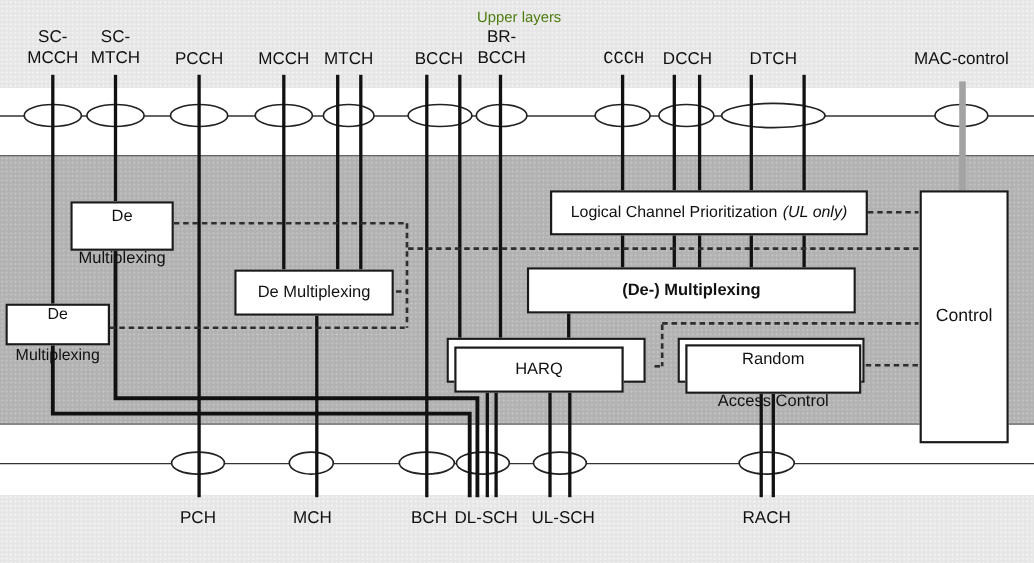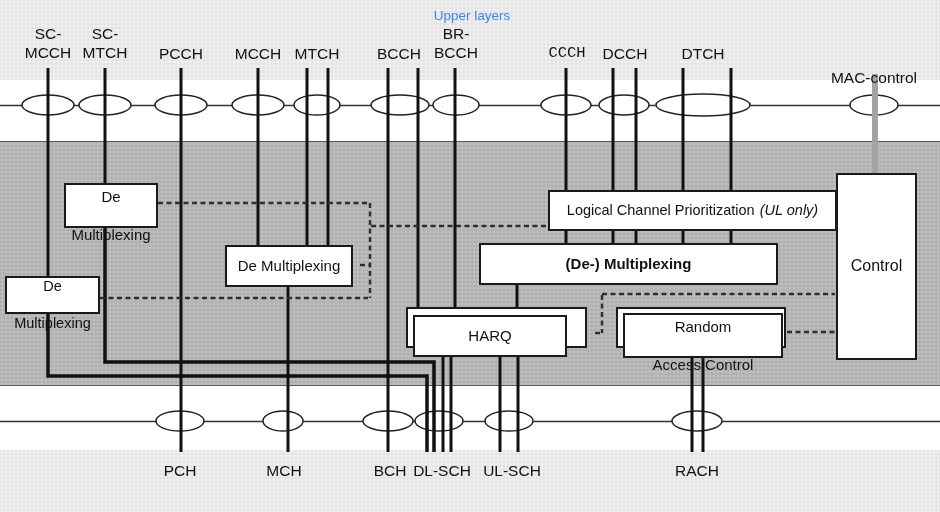--- a/index.html
+++ b/index.html
@@ -30,21 +30,21 @@
   .block .bl{display:block;margin-top:20px;}
   .block.back{z-index:2;}
   .it{font-style:italic;margin-left:5px;}
   .chlabel{
     position:absolute;z-index:4;width:120px;text-align:center;
     font-size:15.5px;line-height:19px;color:#111;white-space:nowrap;
   }
   .lln{display:block;}
   .layerlabel{
     position:absolute;z-index:4;width:140px;text-align:center;
-    font-size:13.5px;color:#3b82f6;
+    font-size:13.5px;color:#4d7c0f;
   }
   #blk-control{font-size:16px;}
   #blk-lcp{font-size:14.5px;}
 </style>
 </head>
 <body>
 
 <div id="stage">
 
   <div class="band band-light" style="top:0;height:80px;"></div>
@@ -130,25 +130,25 @@
     </div>
   </div>
 
   <div class="block" id="blk-demux-lower" style="left:5px;top:276px;width:95px;height:38px;font-size:14.5px;">
     <div class="bx-label">
       <span class="bl">De</span>
       <span class="bl">Multiplexing</span>
     </div>
   </div>
 
-  <div class="block" id="blk-demux-mch" style="left:225px;top:245px;width:128px;height:42px;text-align:center;">
+  <div class="block" id="blk-demux-mch" style="left:213px;top:245px;width:145px;height:42px;text-align:center;">
     <div class="bx-label">De Multiplexing</div>
   </div>
 
-  <div class="block" id="blk-lcp" style="left:500px;top:190px;width:289px;height:41px;margin-left:48px;">
+  <div class="block" id="blk-lcp" style="left:500px;top:173px;width:289px;height:41px;">
     <div class="bx-label">
       <span>Logical Channel Prioritization</span><span class="it">(UL only)</span>
     </div>
   </div>
 
   <div class="block" id="blk-demux-main" style="left:479px;top:243px;width:299px;height:42px;font-weight:bold;">
     <div class="bx-label">(De-) Multiplexing</div>
   </div>
 
   <div class="block back" style="left:406px;top:307px;width:181px;height:41px;"></div>
@@ -157,21 +157,21 @@
   </div>
 
   <div class="block back" style="left:616px;top:307px;width:170px;height:41px;"></div>
   <div class="block" id="blk-rac" style="left:623px;top:313px;width:160px;height:45px;">
     <div class="bx-label">
       <span class="bl">Random</span>
       <span class="bl">Access Control</span>
     </div>
   </div>
 
-  <div class="block" id="blk-control" style="left:836px;top:173px;width:81px;height:187px;">
+  <div class="block" id="blk-control" style="left:836px;top:173px;width:81px;height:230px;">
     <div class="bx-label">Control</div>
   </div>
 
   <div class="layerlabel" style="left:402px;top:8px;">Upper layers</div>
 
   <div class="chlabel" style="left:-12px;top:24px;">
     <span class="lln">SC-</span>
     <span class="lln">MCCH</span>
   </div>
   <div class="chlabel" style="left:45px;top:24px;">
@@ -196,21 +196,21 @@
   </div>
   <div class="chlabel" style="left:507px;top:44px;font-family:Liberation Mono, monospace;">
     <span class="lln">CCCH</span>
   </div>
   <div class="chlabel" style="left:565px;top:44px;">
     <span class="lln">DCCH</span>
   </div>
   <div class="chlabel" style="left:643px;top:44px;">
     <span class="lln">DTCH</span>
   </div>
-  <div class="chlabel" style="left:814px;top:44px;margin-top:24px;">
+  <div class="chlabel" style="left:814px;top:44px;">
     <span class="lln">MAC-control</span>
   </div>
 
   <div class="chlabel" style="left:224px;top:461px;">
     <span class="lln">MCH</span>
   </div>
   <div class="chlabel" style="left:120px;top:461px;">
     <span class="lln">PCH</span>
   </div>
   <div class="chlabel" style="left:330px;top:461px;">

